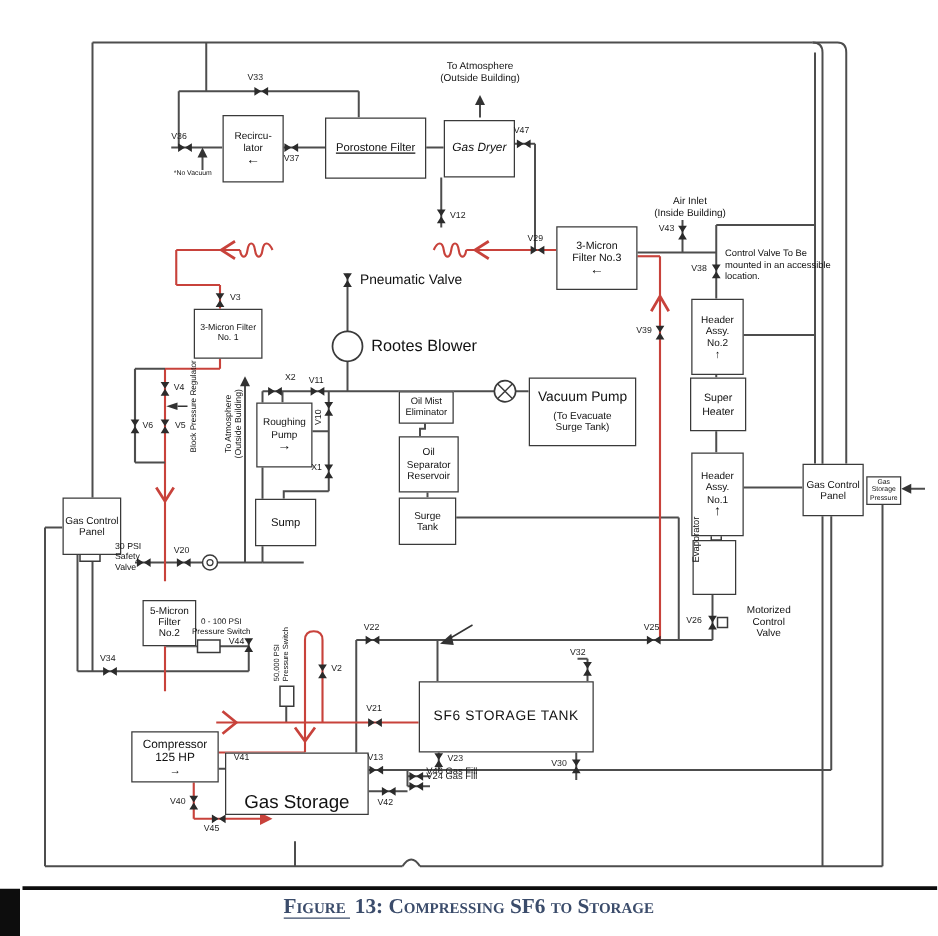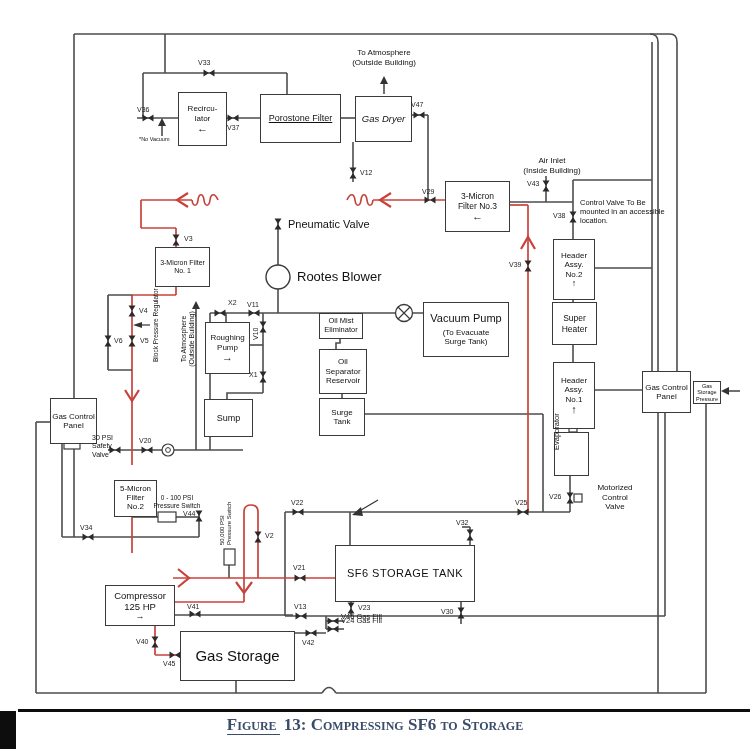--- a/index.html
+++ b/index.html
@@ -255,21 +255,21 @@
 <div class="box" style="left:204px;top:399px;width:47px;height:36px;font-size:9px;"><span>Sump</span></div>
 <div class="box" style="left:155px;top:247px;width:53px;height:38px;font-size:7px;"><span>3-Micron Filter
 No. 1</span></div>
 <div class="box" style="left:114px;top:480px;width:41px;height:35px;font-size:8px;line-height:1.1;"><span>5-Micron
 Filter
 No.2</span></div>
 <div class="box" style="left:50px;top:398px;width:45px;height:44px;font-size:8px;"><span>Gas Control
 Panel</span></div>
 <div class="box" style="left:105px;top:553px;width:68px;height:39px;font-size:9.5px;margin-top:32px;"><span>Compressor
 125 HP</span><span class="small-arrow">→</span></div>
-<div class="box" style="left:180px;top:631px;width:113px;height:48px;font-size:15px;"><span>Gas Storage</span></div>
+<div class="box" style="left:180px;top:602px;width:113px;height:48px;font-size:15px;justify-content:flex-end;"><span>Gas Storage</span></div>
 <div class="box" style="left:335px;top:545px;width:138px;height:55px;font-size:11px;letter-spacing:.5px;"><span>SF6 STORAGE TANK</span></div>
 
 <div class="lbl center" style="left:339px;top:48px;width:90px;">To Atmosphere
 (Outside Building)</div>
 <div class="lbl center" style="left:512px;top:156px;width:80px;">Air Inlet
 (Inside Building)</div>
 <div class="lbl" style="left:580px;top:198px;width:100px;font-size:7.5px;">Control Valve To Be
 mounted in an accessible
 location.</div>
 <div class="lbl center" style="left:590px;top:483px;width:50px;">Motorized

